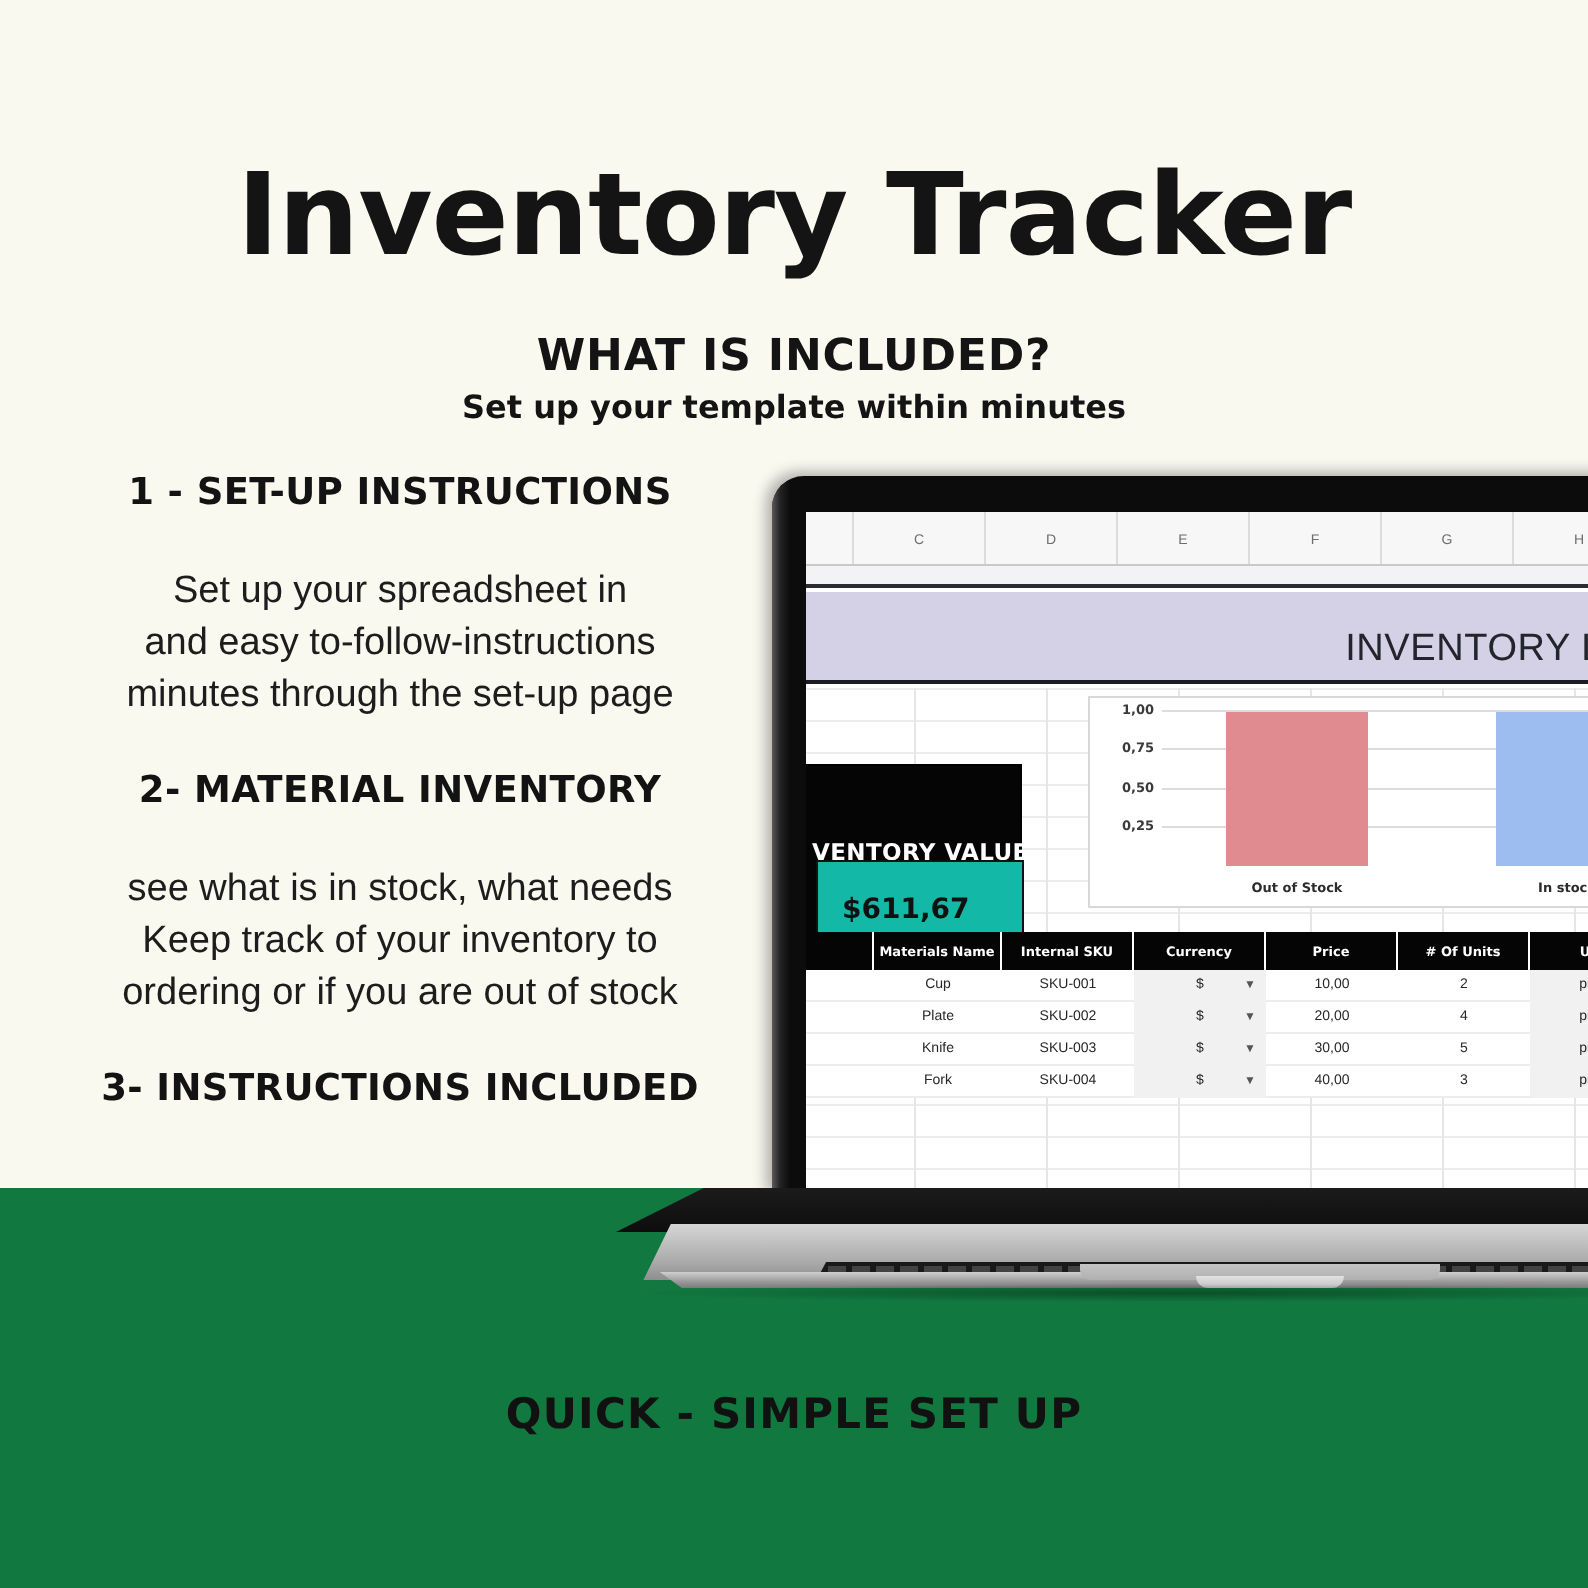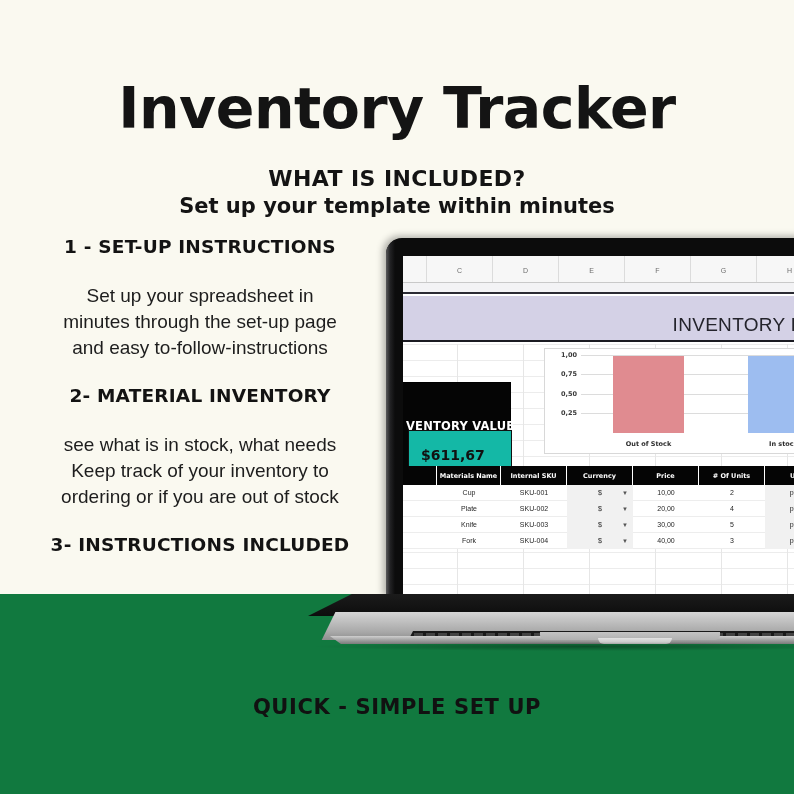--- a/index.html
+++ b/index.html
@@ -60,21 +60,21 @@
     color: #141414;
     letter-spacing: 0.4px;
     z-index: 5;
     font-family: "DejaVu Sans", sans-serif;
   }
   .sub2 {
     position: absolute;
     left: 0; top: 194px;
     width: 794px;
     text-align: center;
-    font-size: 21px;
+    font-size: 16px;
     font-weight: 700;
     color: #141414;
     z-index: 5;
     font-family: "DejaVu Sans", sans-serif;
   }
 
   
   .features {
     position: absolute;
     left: 14px; top: 236px;
@@ -396,22 +396,22 @@
   <div class="headline">Inventory Tracker</div>
   <div class="sub1">WHAT IS INCLUDED?</div>
   <div class="sub2">Set up your template within minutes</div>
 
   <div class="features">
 
     <div class="feat-head">1 - SET-UP INSTRUCTIONS</div>
     <div class="gap-a"></div>
     <div class="feat-body">
       <div>Set up your spreadsheet in</div>
+      <div>and easy to-follow-instructions</div>
       <div>minutes through the set-up page</div>
-      <div>and easy to-follow-instructions</div>
     </div>
 
     <div class="gap-b"></div>
     <div class="feat-head">2- MATERIAL INVENTORY</div>
     <div class="gap-a"></div>
     <div class="feat-body">
       <div>see what is in stock, what needs</div>
       <div>Keep track of your inventory to</div>
       <div>ordering or if you are out of stock</div>
     </div>

